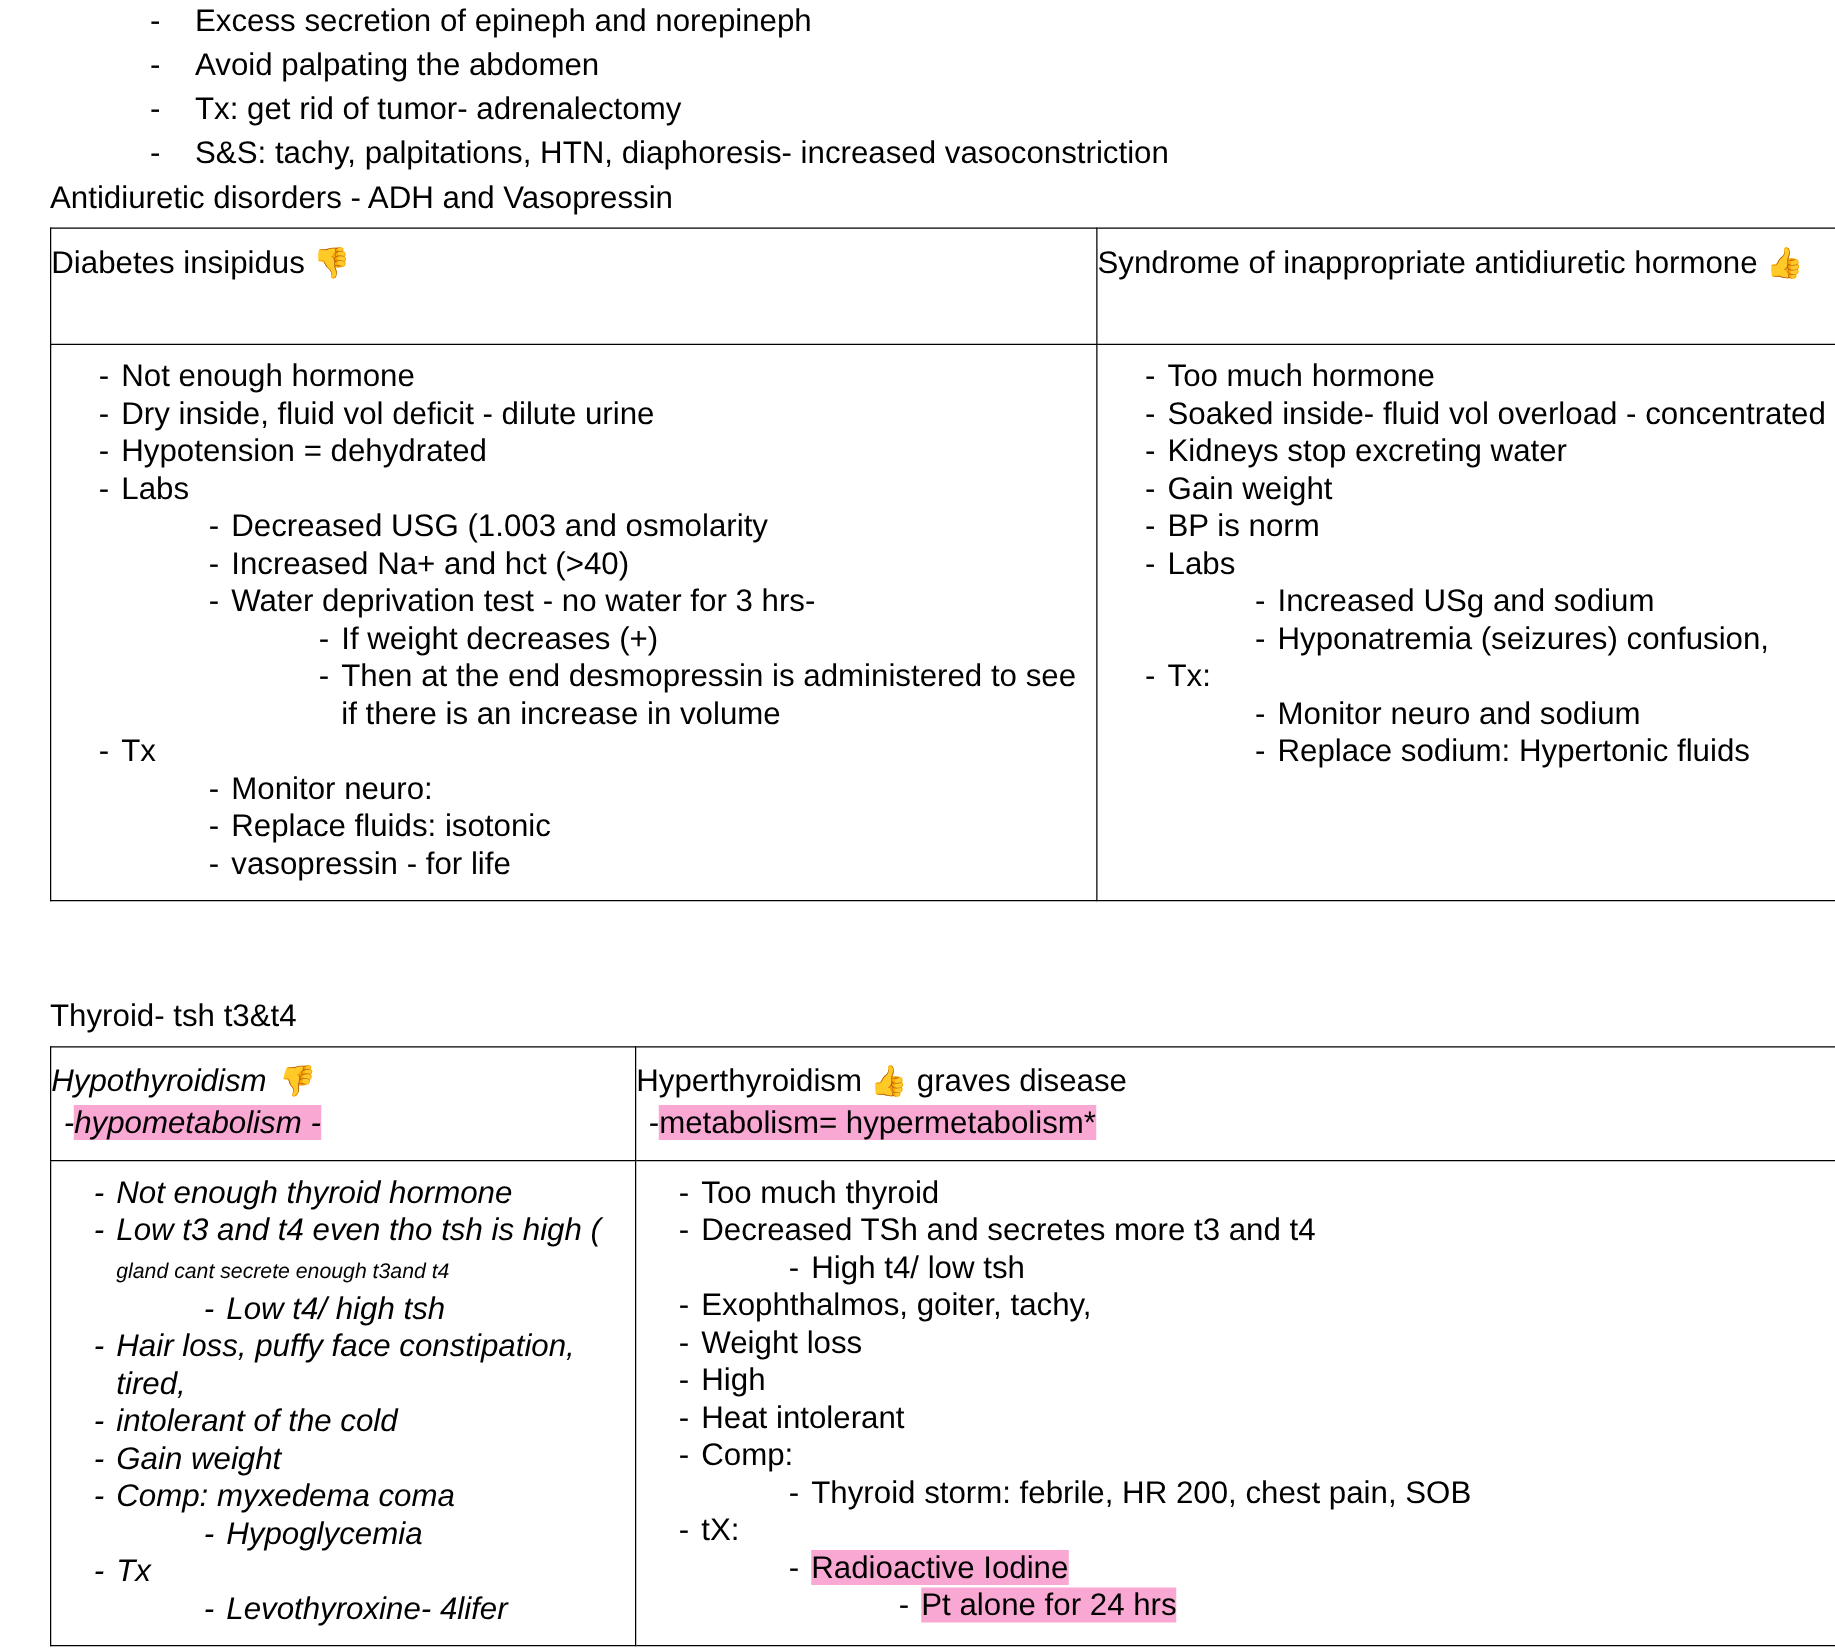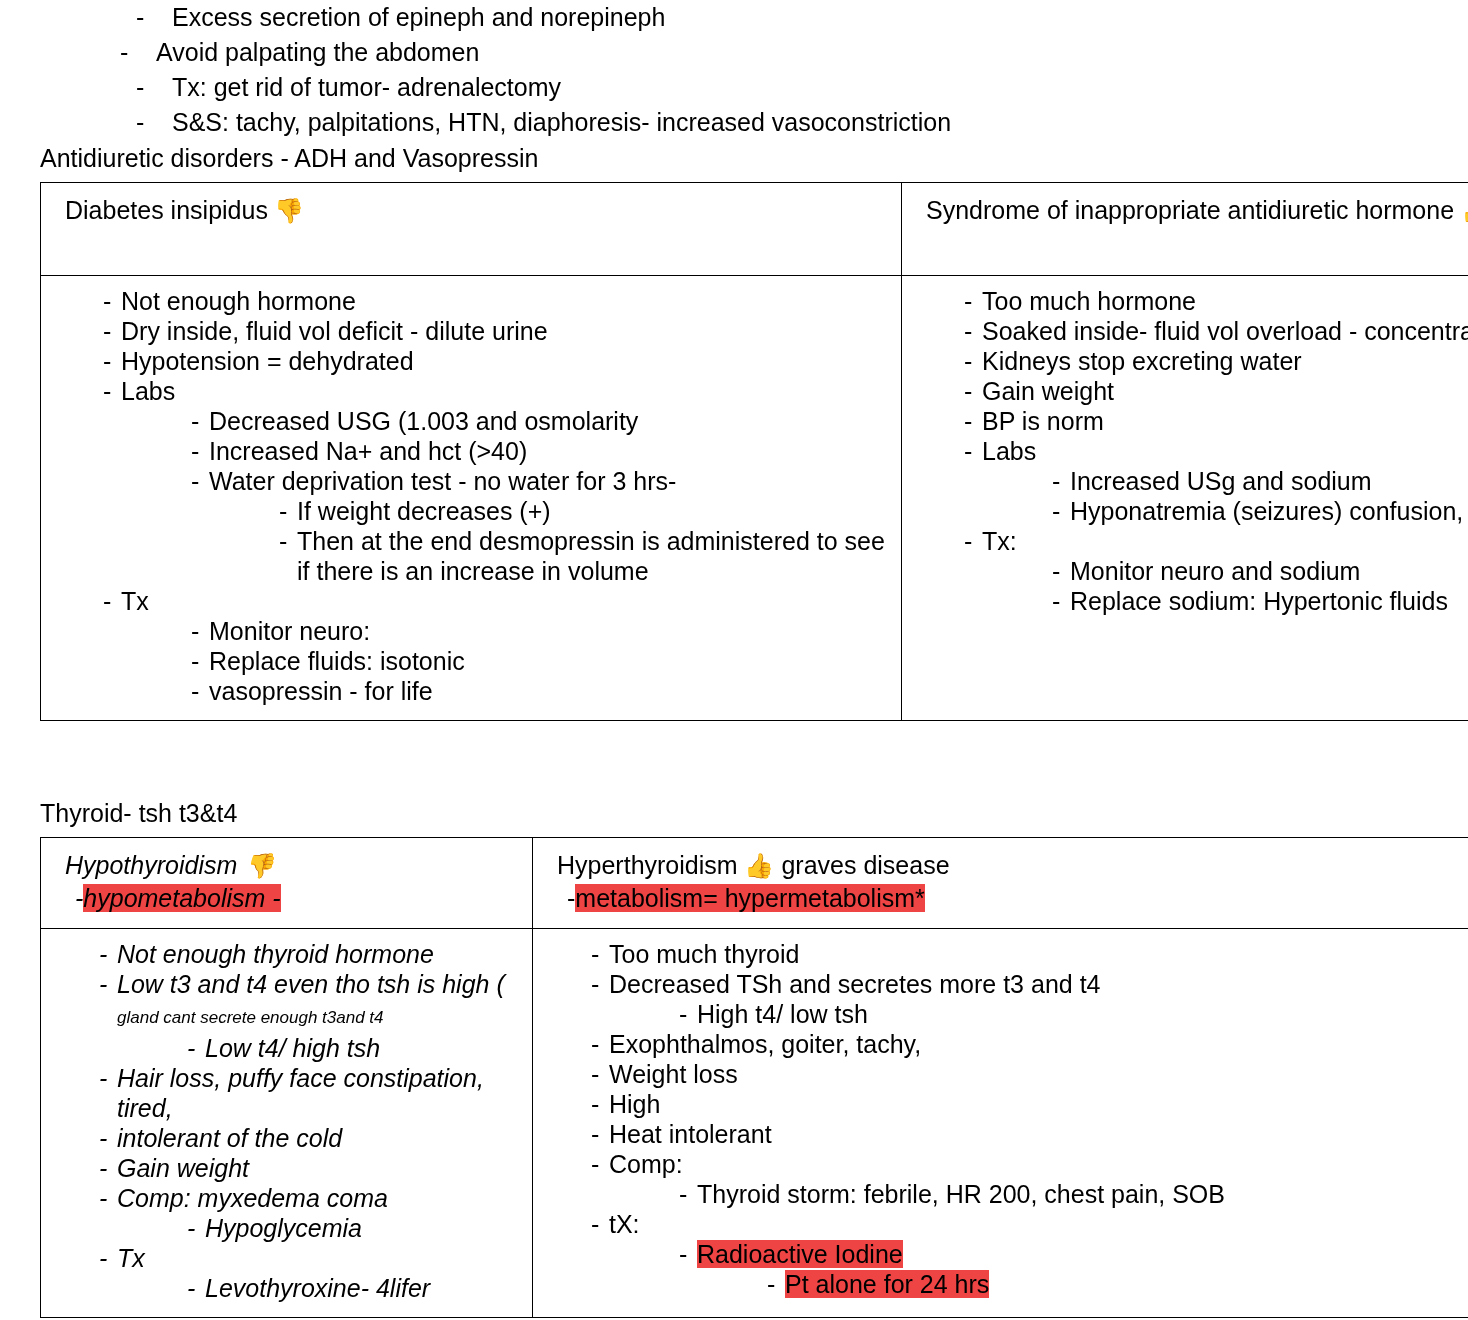--- a/index.html
+++ b/index.html
@@ -28,38 +28,38 @@
   }
   .li {
     position: relative;
     white-space: nowrap;
   }
   .li .dash {
     display: inline-block;
     width: 36px;
   }
   .indent1 { padding-left: 120px; }
-  .indent2 { padding-left: 120px; margin-left: 16px; }
+  .indent2 { padding-left: 120px; }
 
   .section-label {
     font-size: 25px;
     line-height: 36px;
     padding-left: 40px;
   }
   .spacer-1 { height: 6px; }
 
   table.grid {
     border-collapse: collapse;
     table-layout: fixed;
     margin-left: 40px;
   }
   table.grid td {
     border: 1px solid #000000;
     vertical-align: top;
-    padding: 10px 12px 14px 24px;
+    padding: 10px 12px 14px 0;
     font-size: 25px;
     line-height: 30px;
   }
   .tbl1 { width: 1415px; }
   .tbl1 td.c1 { width: 824px; }
   .tbl1 td.c2 { width: 591px; }
 
   .tbl2 { width: 1415px; }
   .tbl2 td.c1 { width: 455px; font-style: italic; }
   .tbl2 td.c2 { width: 960px; }
@@ -95,21 +95,21 @@
   
   .tbl2 ul.b li { padding-left: 52px; }
   .tbl2 ul.b li > .dash { left: 34px; }
   .tbl2 ul.b li.lvl2 { padding-left: 140px; }
   .tbl2 ul.b li.lvl2 > .dash { left: 122px; }
   .tbl2 ul.b li.lvl3 { padding-left: 228px; }
   .tbl2 ul.b li.lvl3 > .dash { left: 210px; }
 
   .wrapok { white-space: normal; }
   .hl {
-    background: #ef4444;
+    background: #f9a8d4;
     text-align: center;
   }
   .small-note {
     font-size: 17px;
   }
   .emoji { font-size: 24px; }
   .gap { height: 74px; }
   .hdr-sub {
     font-size: 25px;
     line-height: 32px;

